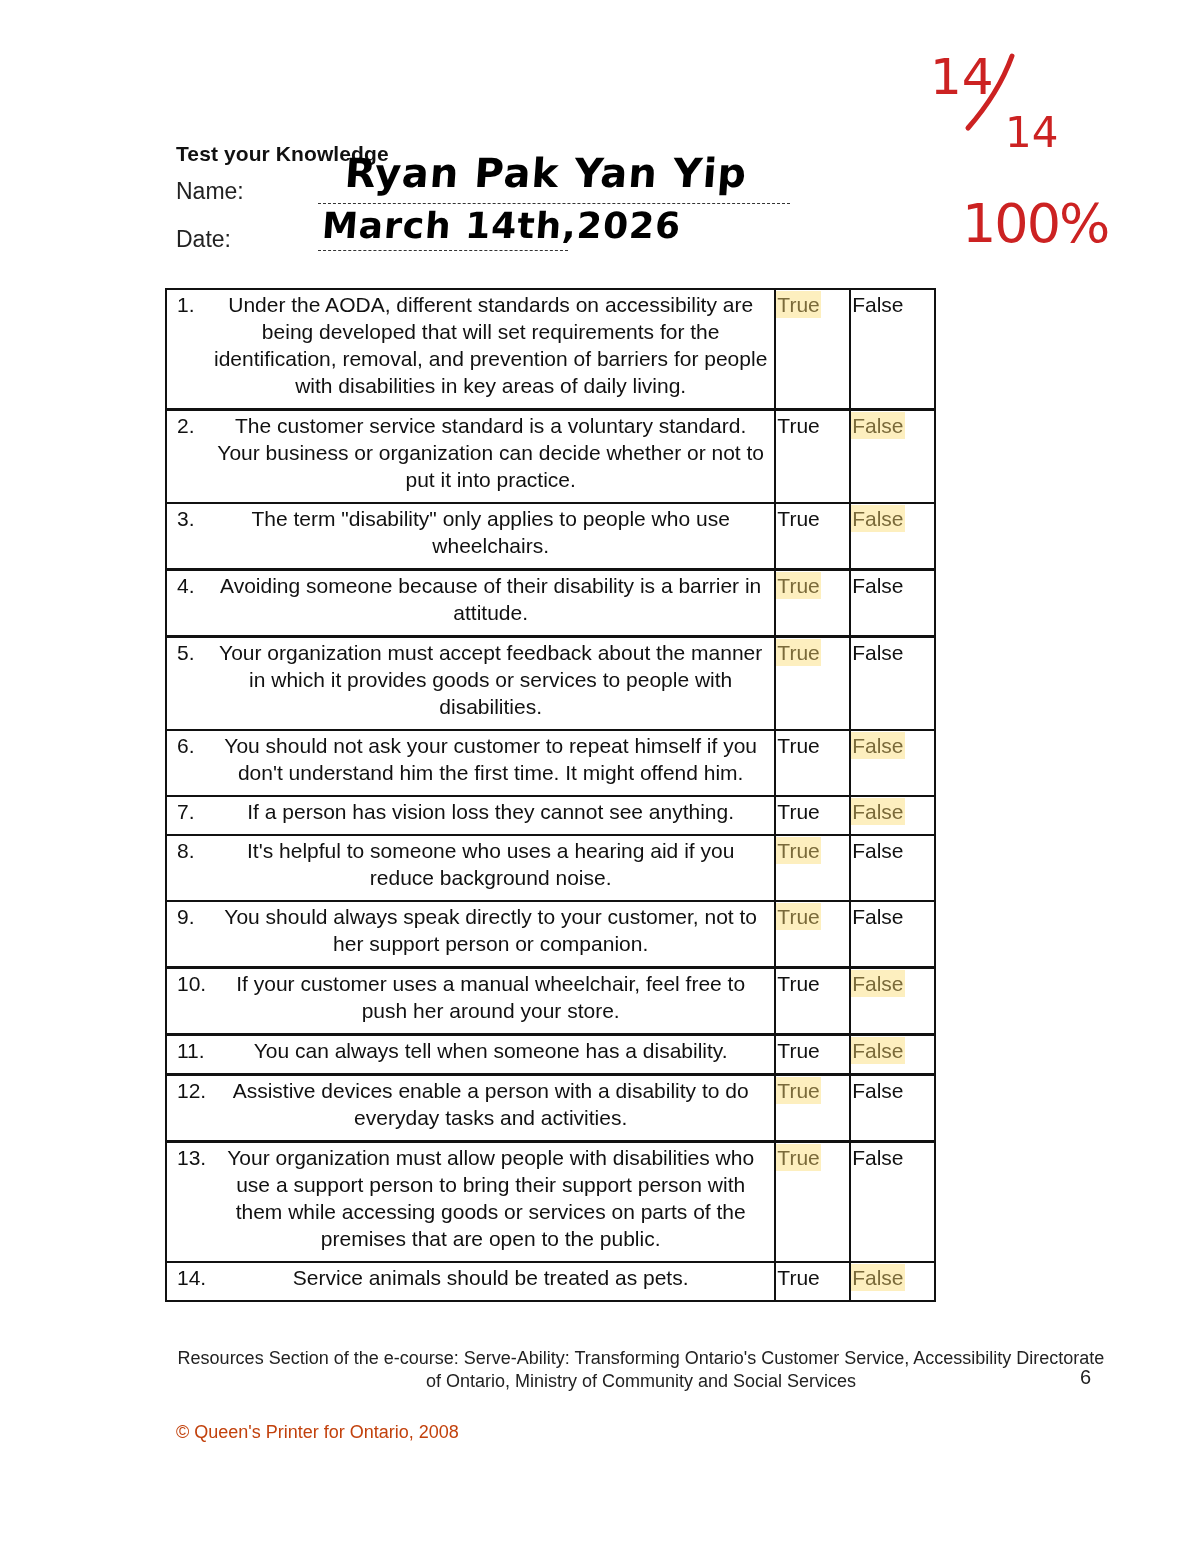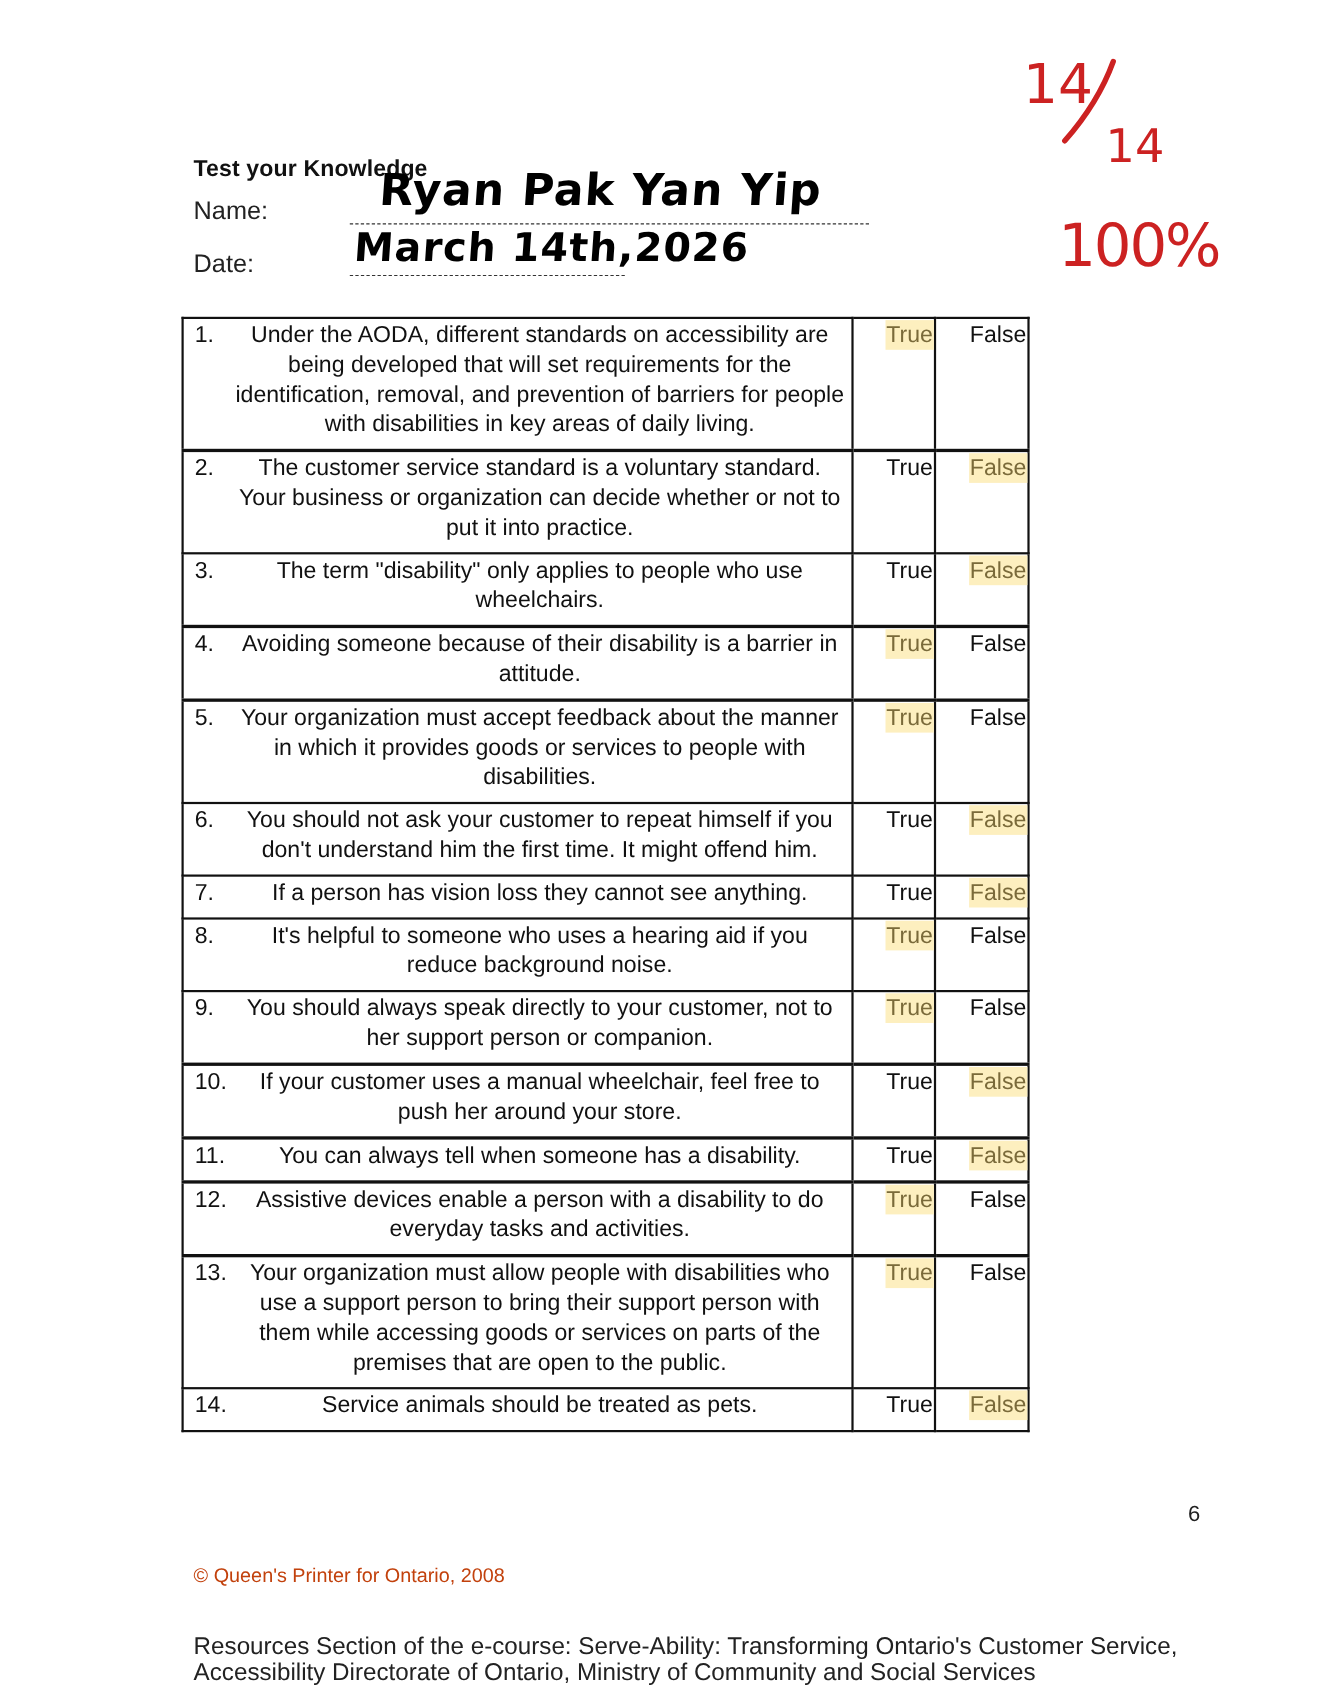--- a/index.html
+++ b/index.html
@@ -25,28 +25,28 @@
   .grade-pct { left:962px; top:192px; font-size:54px; letter-spacing:-2px; }
 
   table.quiz { position:absolute; left:165px; top:288px; width:771px; border-collapse:collapse;
                font-size:21px; line-height:27px; }
   table.quiz td { border:2px solid #111; vertical-align:top; padding:1px 0 9px 0; }
   table.quiz tr.thick td { border-top:3px solid #111; }
   td.q { width:610px; }
   td.q .wrap { display:flex; padding-left:10px; padding-right:6px; }
   td.q .num { width:36px; flex:none; }
   td.q .txt { flex:1;text-align:center; }
-  td.opt { width:73px; text-align:right; }
+  td.opt { width:73px; text-align:left; }
   td.opt.false-col { width:83px; }
   .opt-label { display:inline-block; padding:0 1px; }
   .opt-label.selected { background:#fdefbf; color:#7a6a3a; }
 
   .footer-copy { position:absolute; left:176px; top:1422px; font-size:18px; color:#c2410c; }
   .footer-page { position:absolute; left:1080px; top:1366px; font-size:20px; color:#222; }
-  .footer-src { position:absolute; left:176px; top:1485px; width:930px; font-size:22px; line-height:23px; color:#222; }
+  .footer-src { position:absolute; left:176px; top:1347px; width:930px; font-size:18px; line-height:23px; color:#222;text-align:center; }
 </style>
 </head>
 <body>
 
 <div class="title">Test your Knowledge</div>
 <div class="field-label name-label">Name:</div>
 <div class="field-line name-line"></div>
 <div class="handwriting hw-name">Ryan Pak Yan Yip</div>
 <div class="field-label date-label">Date:</div>
 <div class="field-line date-line"></div>

